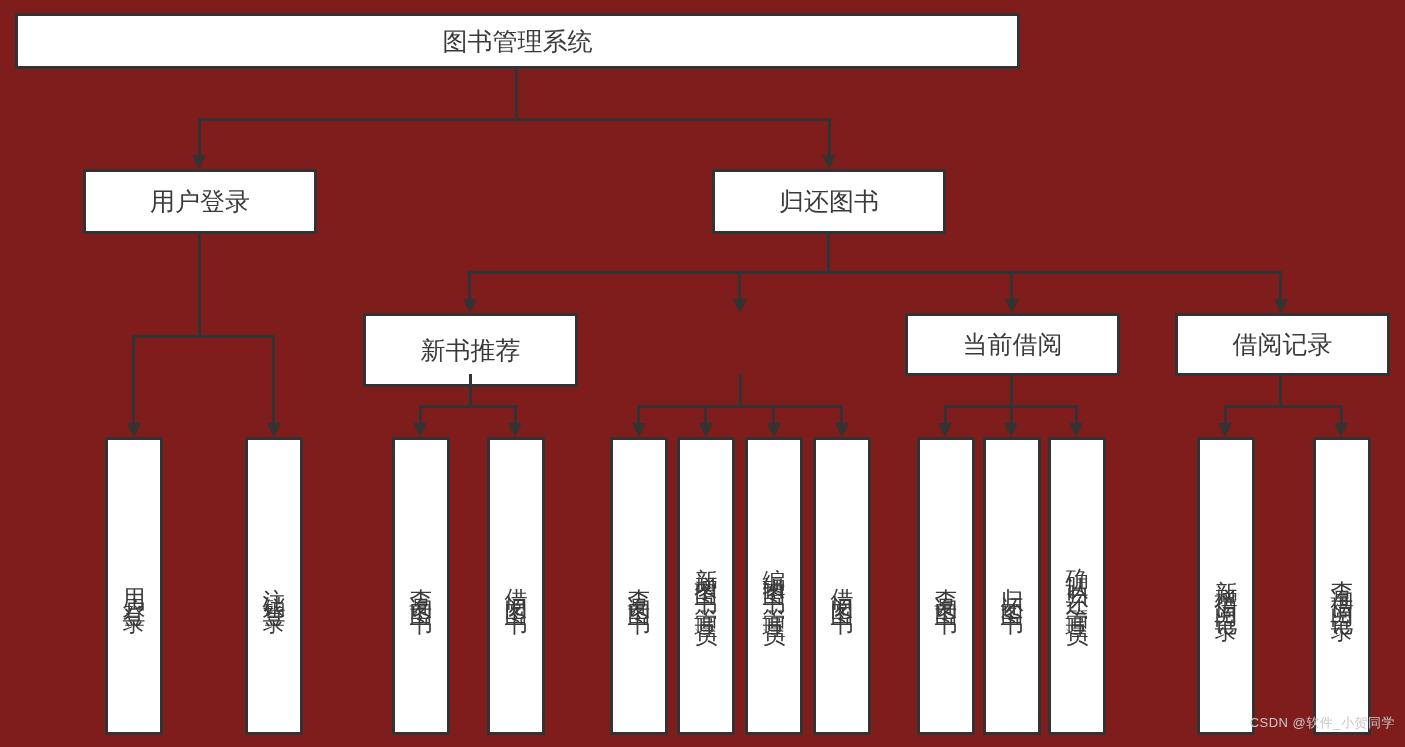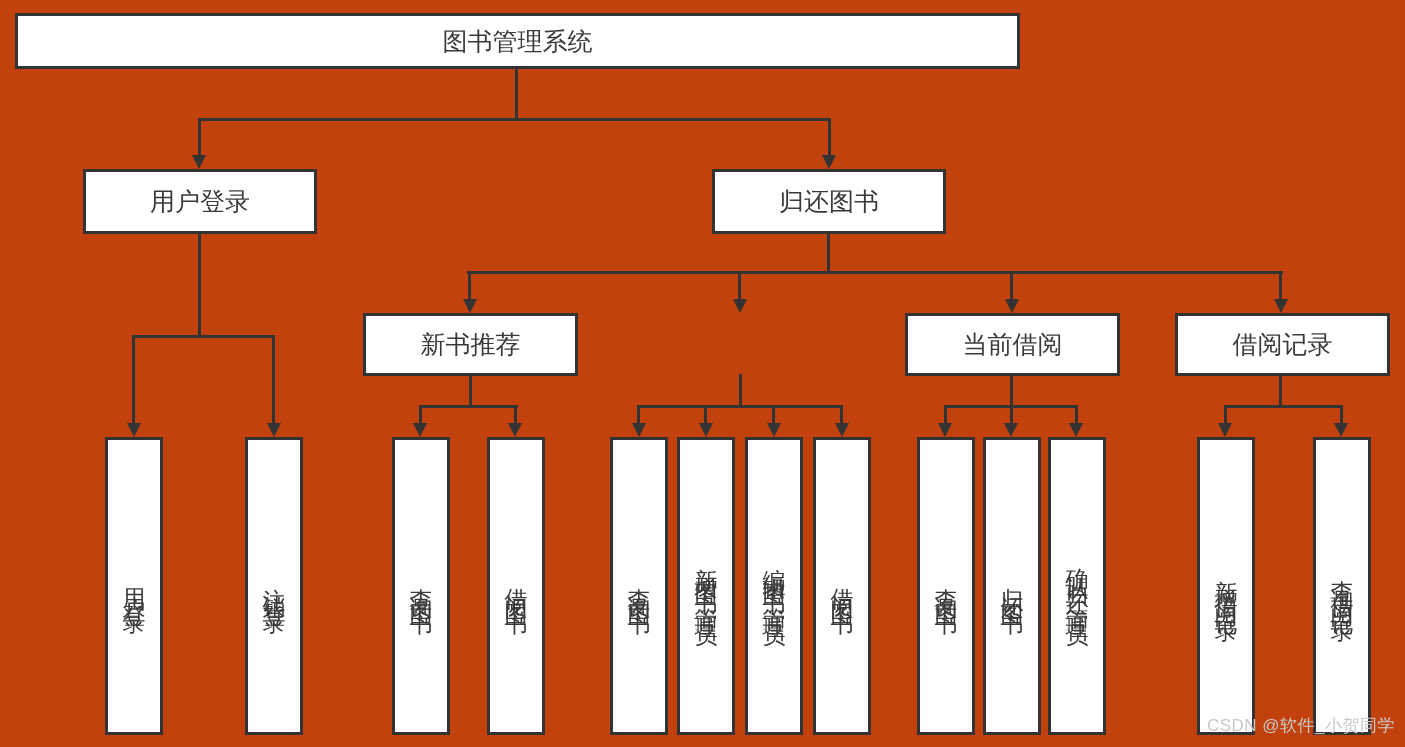--- a/index.html
+++ b/index.html
@@ -1,17 +1,17 @@
 <!DOCTYPE html>
 <html><head>
 <meta charset="utf-8">
 <style>
   html,body{margin:0;padding:0;background:#ffffff;}
   #canvas{
-    position:relative;width:1405px;height:747px;background:#c2410c;overflow:hidden;
+    position:relative;width:1405px;height:747px;background:#7f1d1d;overflow:hidden;
     font-family:"Liberation Sans",sans-serif;
   }
   
   .node{
     position:absolute;box-sizing:border-box;border:3px solid #333333;background:#ffffff;
     display:flex;align-items:center;justify-content:center;
     color:#3a3a3a;font-size:25px;white-space:nowrap;
   }
   .leaf{font-size:23px;}
   .leaf .vtxt{
@@ -22,34 +22,34 @@
   .ln{position:absolute;background:#333333;}
   .v{width:3px;}
   .h{height:3px;}
   .arrow{
     position:absolute;width:0;height:0;
     border-left:7px solid transparent;border-right:7px solid transparent;
     border-top:14px solid #333333;
   }
   .watermark{
     position:absolute;left:1180px;top:714px;width:215px;text-align:right;
-    font-size:17px;color:#c8c8c8;letter-spacing:0.5px;z-index:5;white-space:nowrap;
+    font-size:13px;color:#c8c8c8;letter-spacing:0.5px;z-index:5;white-space:nowrap;
   }
 </style>
 </head>
 <body>
 
 <div id="canvas">
 
   <div class="node" style="left:15px;top:13px;width:1005px;height:56px">图书管理系统</div>
 
   <div class="node" style="left:83px;top:169px;width:234px;height:65px">用户登录</div>
   <div class="node" style="left:712px;top:169px;width:234px;height:65px">归还图书</div>
 
-  <div class="node" style="left:363px;top:313px;width:215px;height:63px">新书推荐</div>
+  <div class="node" style="left:363px;top:313px;width:215px;height:74px">新书推荐</div>
   <div class="node" style="left:905px;top:313px;width:215px;height:63px">当前借阅</div>
   <div class="node" style="left:1175px;top:313px;width:215px;height:63px">借阅记录</div>
 
   <div class="node leaf" style="left:105px;top:437px;width:58px;height:298px">
     <span class="vtxt">用户登录</span>
   </div>
   <div class="node leaf" style="left:245px;top:437px;width:58px;height:298px">
     <span class="vtxt">注销登录</span>
   </div>
 

